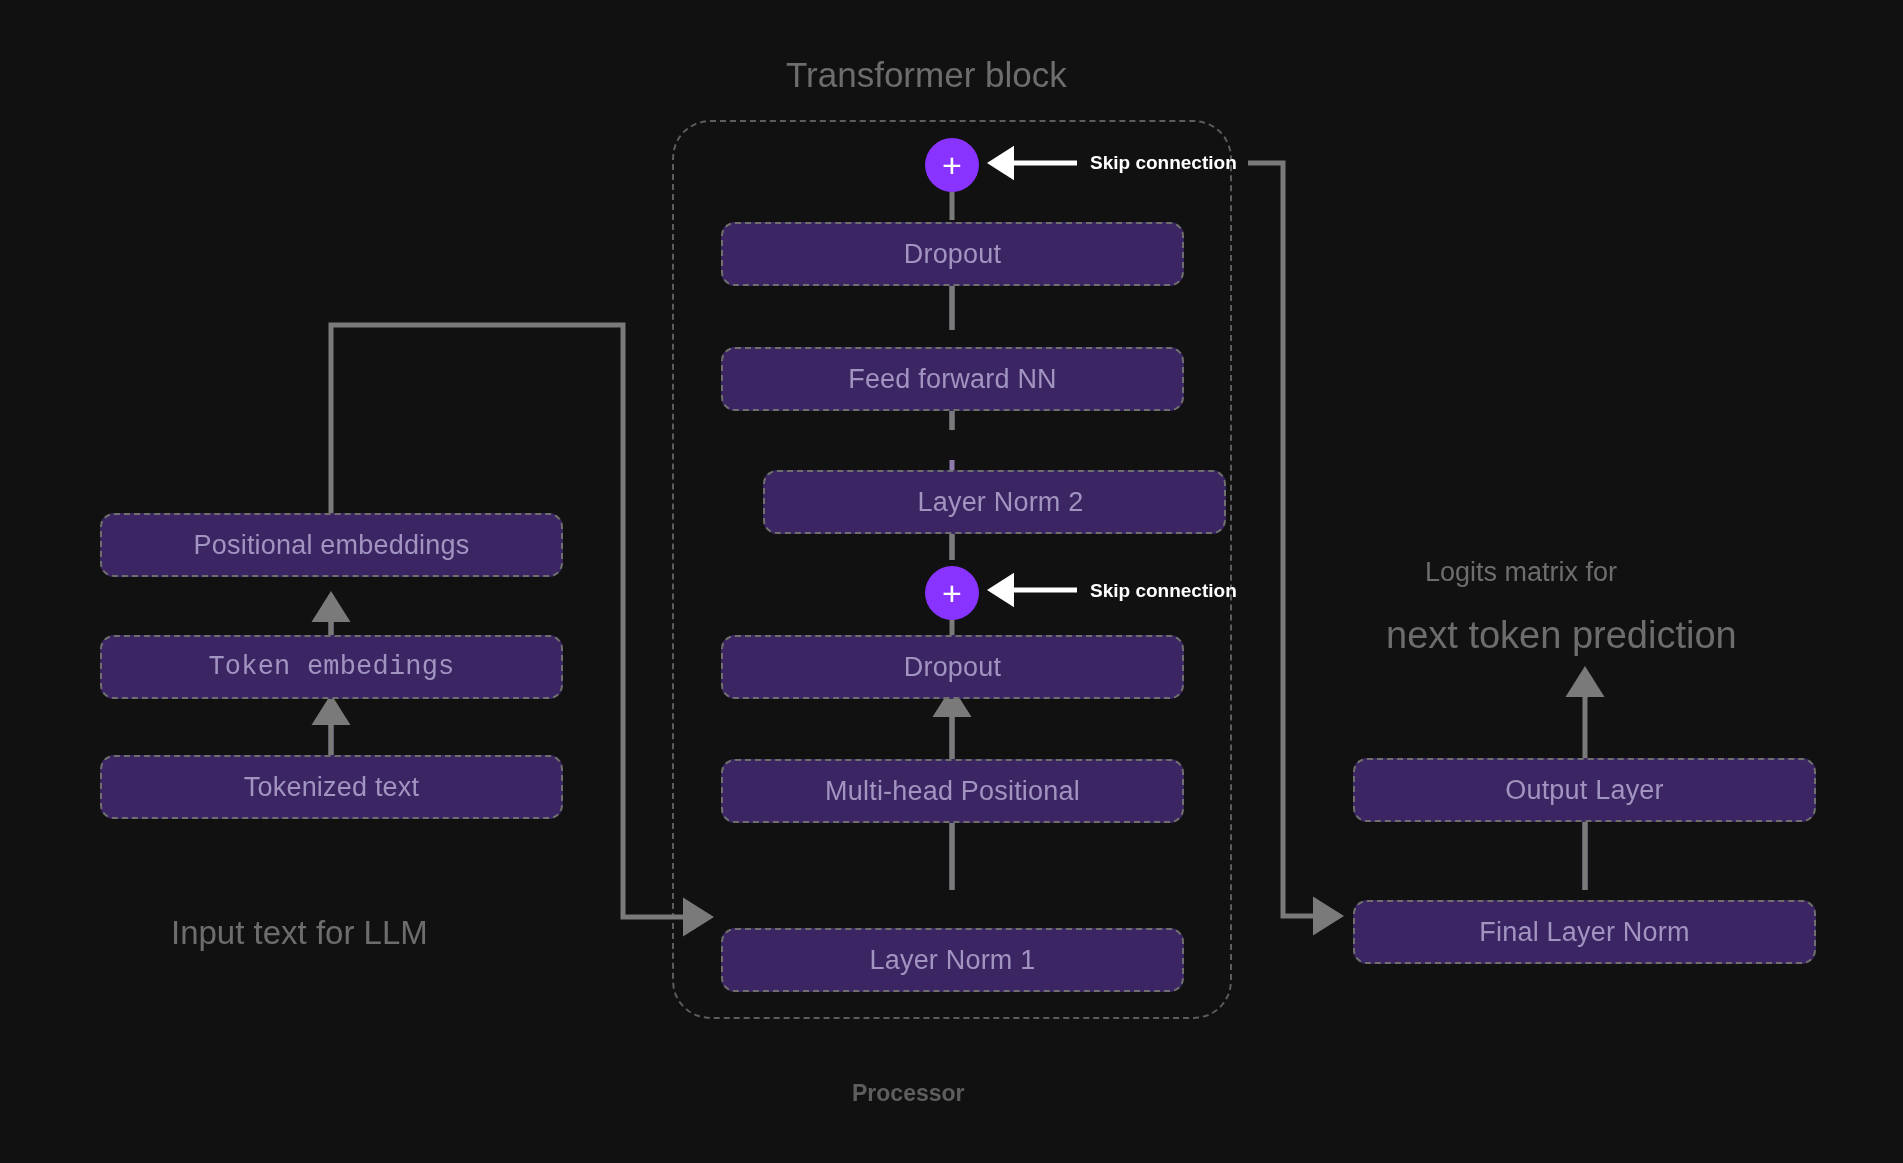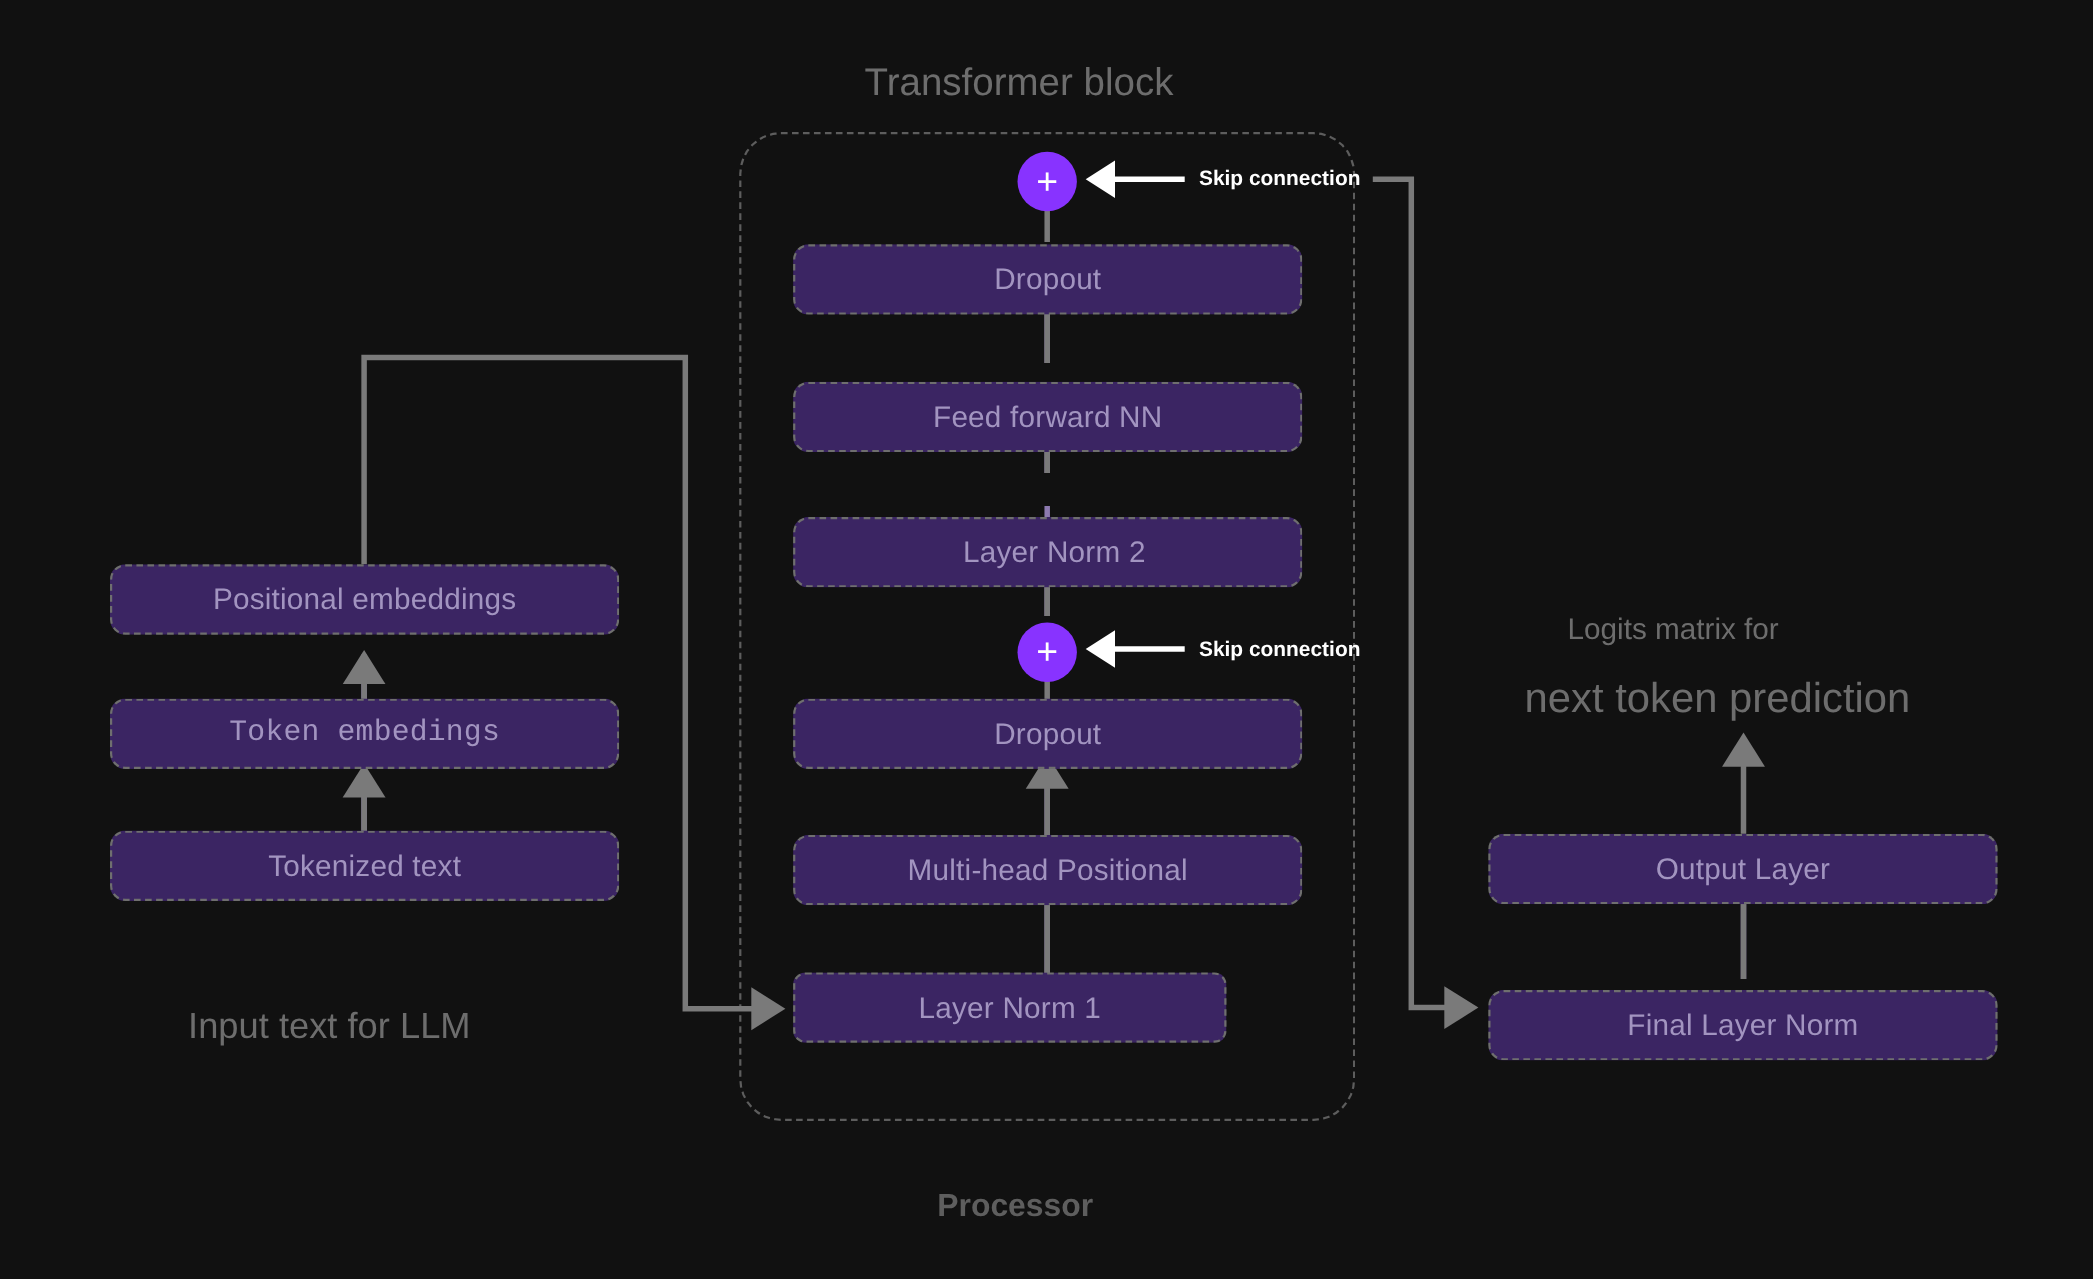--- a/index.html
+++ b/index.html
@@ -43,21 +43,21 @@
   }
 
   
   .caption {
     position: absolute;
     color: #6d6d6d;
     font-size: 33px;
     white-space: nowrap;
     z-index: 6;
   }
-  .caption.bold { font-weight: bold; font-size: 29px; color: #5e5e5e; }
+  .caption.bold { font-weight: bold; font-size: 23px; color: #5e5e5e; }
   .caption.center { text-align: center; }
 
   .skip-label {
     position: absolute;
     color: #ffffff;
     font-weight: bold;
     font-size: 19px;
     white-space: nowrap;
     z-index: 12;
   }
@@ -152,24 +152,24 @@
 
   <div class="caption center" style="left:1425px; top:557px; font-size:27px;">Logits matrix for</div>
   <div class="caption center" style="left:1386px; top:614px; font-size:38px;">next token prediction</div>
 
   <div class="node" style="left:100px; top:513px; width:463px; height:64px;">Positional embeddings</div>
   <div class="node" style="left:100px; top:635px; width:463px; height:64px;font-family:Liberation Mono, monospace;">Token embedings</div>
   <div class="node" style="left:100px; top:755px; width:463px; height:64px;">Tokenized text</div>
 
   <div class="node" style="left:721px; top:222px; width:463px; height:64px;">Dropout</div>
   <div class="node" style="left:721px; top:347px; width:463px; height:64px;">Feed forward NN</div>
-  <div class="node" style="left:721px; top:470px; width:463px; height:64px;padding-left:12px;">Layer Norm 2</div>
+  <div class="node" style="left:763px; top:470px; width:463px; height:64px;padding-left:12px;">Layer Norm 2</div>
   <div class="node" style="left:721px; top:635px; width:463px; height:64px;">Dropout</div>
   <div class="node" style="left:721px; top:759px; width:463px; height:64px;">Multi-head Positional</div>
-  <div class="node" style="left:721px; top:884px; width:394px; height:64px;border-radius:11px;">Layer Norm 1</div>
+  <div class="node" style="left:721px; top:928px; width:463px; height:64px;">Layer Norm 1</div>
 
   <div class="plus-node" style="left:925px; top:138px;">+</div>
   <div class="plus-node" style="left:925px; top:566px;">+</div>
 
   <div class="node" style="left:1353px; top:758px; width:463px; height:64px;">Output Layer</div>
   <div class="node" style="left:1353px; top:880px; width:463px; height:64px;margin-top:20px;">Final Layer Norm</div>
 
   <svg class="layer over" viewBox="0 0 1903 1163" xmlns="http://www.w3.org/2000/svg">
     <defs>
       <marker id="arrWhite2" markerWidth="7.5" markerHeight="7.5" refX="2.6" refY="3.75" orient="auto" markerUnits="strokeWidth">

